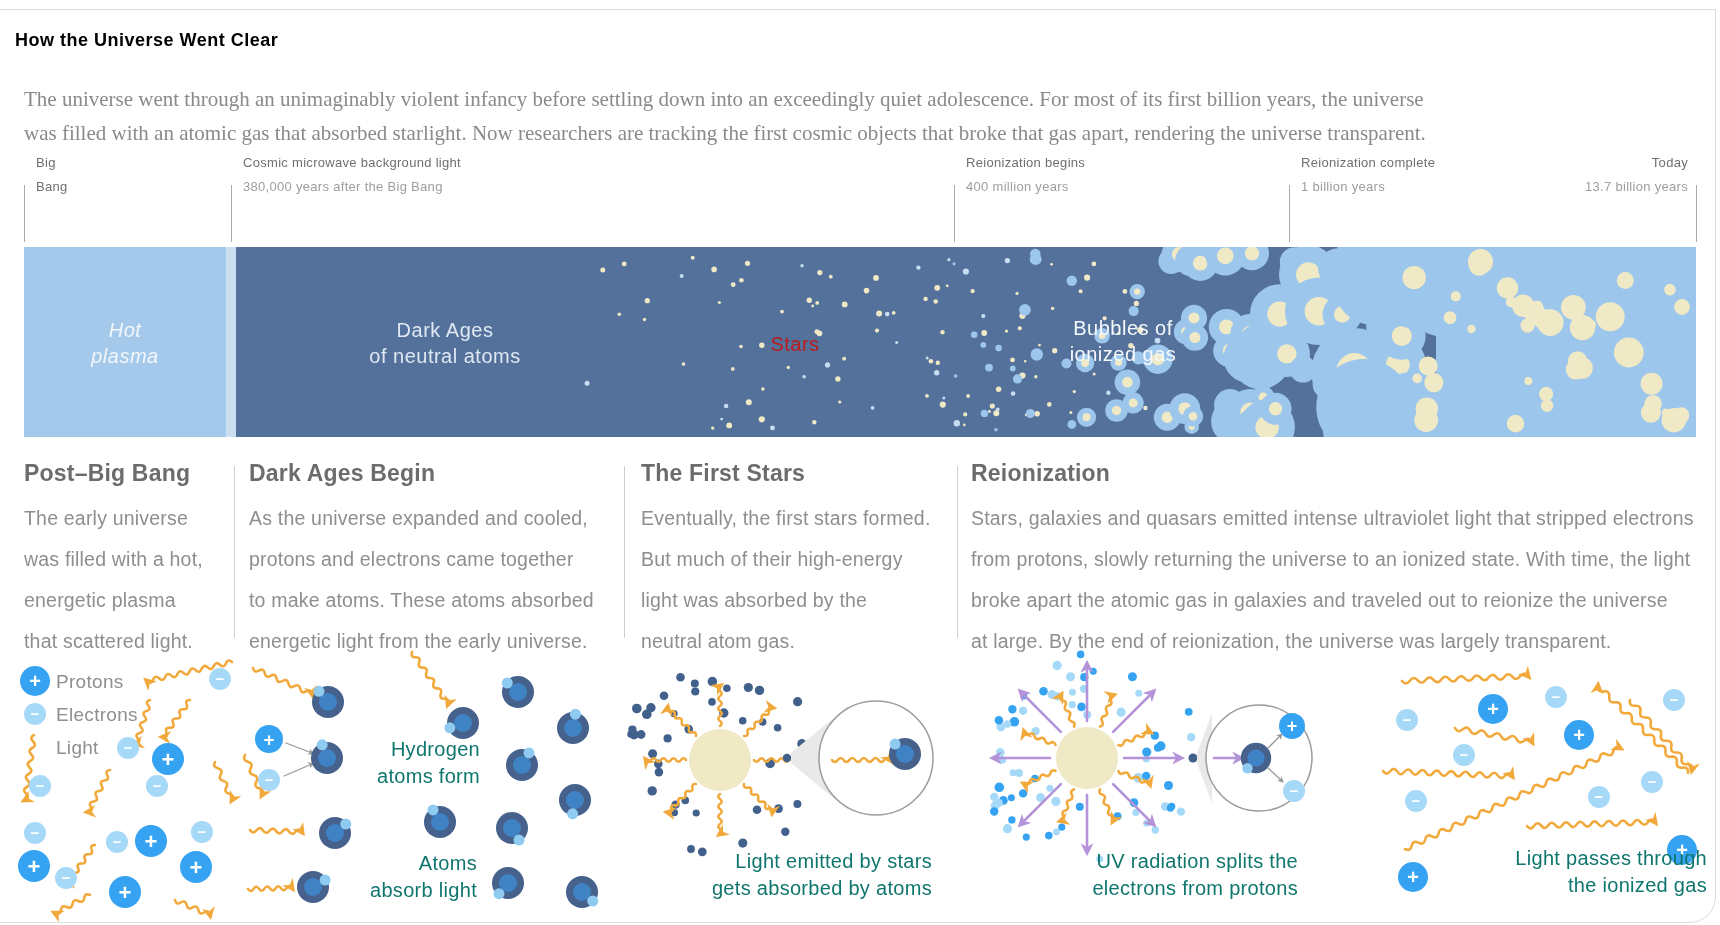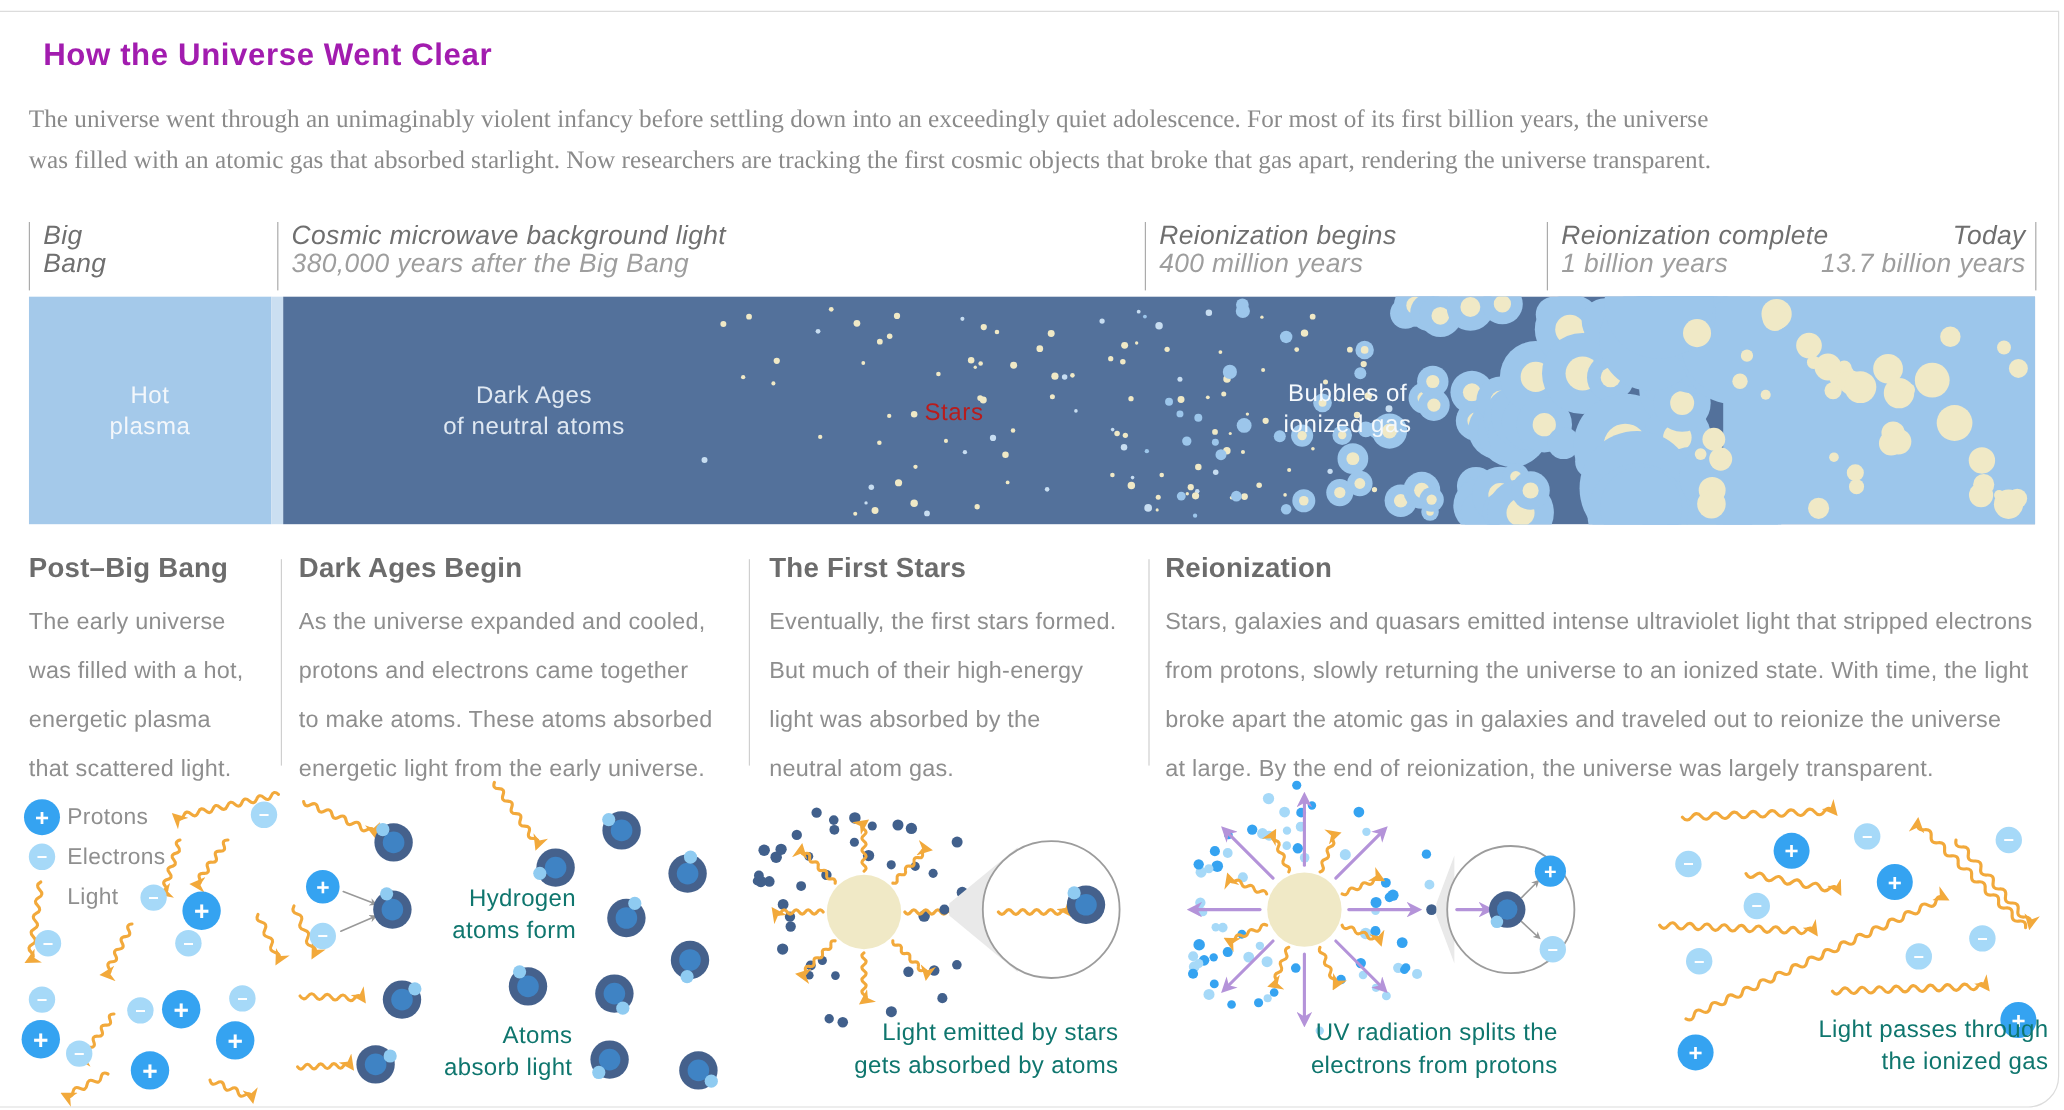--- a/index.html
+++ b/index.html
@@ -1,30 +1,30 @@
 <!DOCTYPE html>
 <html><head>
 <meta charset="utf-8">
 <style>
   html,body{margin:0;padding:0;background:#ffffff;}
   #canvas{position:relative;width:1720px;height:925px;background:#fff;overflow:hidden;
           font-family:"Liberation Sans",sans-serif;}
   .frame{position:absolute;top:9px;left:-40px;right:4px;bottom:2px;
          border:1px solid #dcdcdc;border-bottom-right-radius:26px;pointer-events:none;}
-  .title{position:absolute;left:36px;top:30px;font-size:26px;font-weight:700;color:#a21caf;letter-spacing:.5px;}
+  .title{position:absolute;left:15px;top:30px;font-size:18px;font-weight:700;color:#000000;letter-spacing:.5px;}
   .intro{position:absolute;left:24px;top:82px;width:1660px;font-family:"Liberation Serif",serif;
          font-size:21px;color:#8a8a8a;line-height:34px;white-space:pre-line;}
   .tick{position:absolute;top:185px;width:1px;height:57px;background:#ababab;}
-  .ms{position:absolute;top:184px;font-size:22px;line-height:24px;letter-spacing:.3px;font-style:italic;}
+  .ms{position:absolute;top:151px;font-size:13px;line-height:24px;letter-spacing:.3px;}
   .ms .l1{color:#6f6f6f;white-space:pre-line;}
   .ms .l2{color:#9e9e9e;}
   .band{position:absolute;left:24px;top:247px;width:1672px;height:190px;}
   .band svg{position:absolute;left:0;top:0;}
   .bandlabel{position:absolute;text-align:center;font-size:20px;line-height:26px;letter-spacing:.5px;white-space:pre-line;}
-  .bl-hot{left:0;width:202px;top:70px;color:#f3f7fb;}
+  .bl-hot{left:0;width:202px;top:70px;color:#f3f7fb;font-style:italic;}
   .bl-dark{left:321px;width:200px;top:70px;color:#dfe8f2;}
   .bl-stars{left:721px;width:100px;top:84px;color:#b91c1c;}
   .bl-bubbles{left:999px;width:200px;top:68px;color:#f5f9fc;}
   .divider{position:absolute;top:466px;width:1px;height:172px;background:#cfcfcf;}
   .col{position:absolute;}
   .col h2{margin:0;position:absolute;top:0;font-size:23px;font-weight:700;color:#6c6c6c;letter-spacing:.2px;white-space:nowrap;}
   .col .body{position:absolute;top:38px;font-size:19.5px;color:#8e8e8e;line-height:41px;
              letter-spacing:.2px;white-space:pre-line;}
   .illsvg{position:absolute;left:0;top:640px;}
   .legend-label{position:absolute;font-size:19px;color:#8f8f8f;letter-spacing:.3px;}

